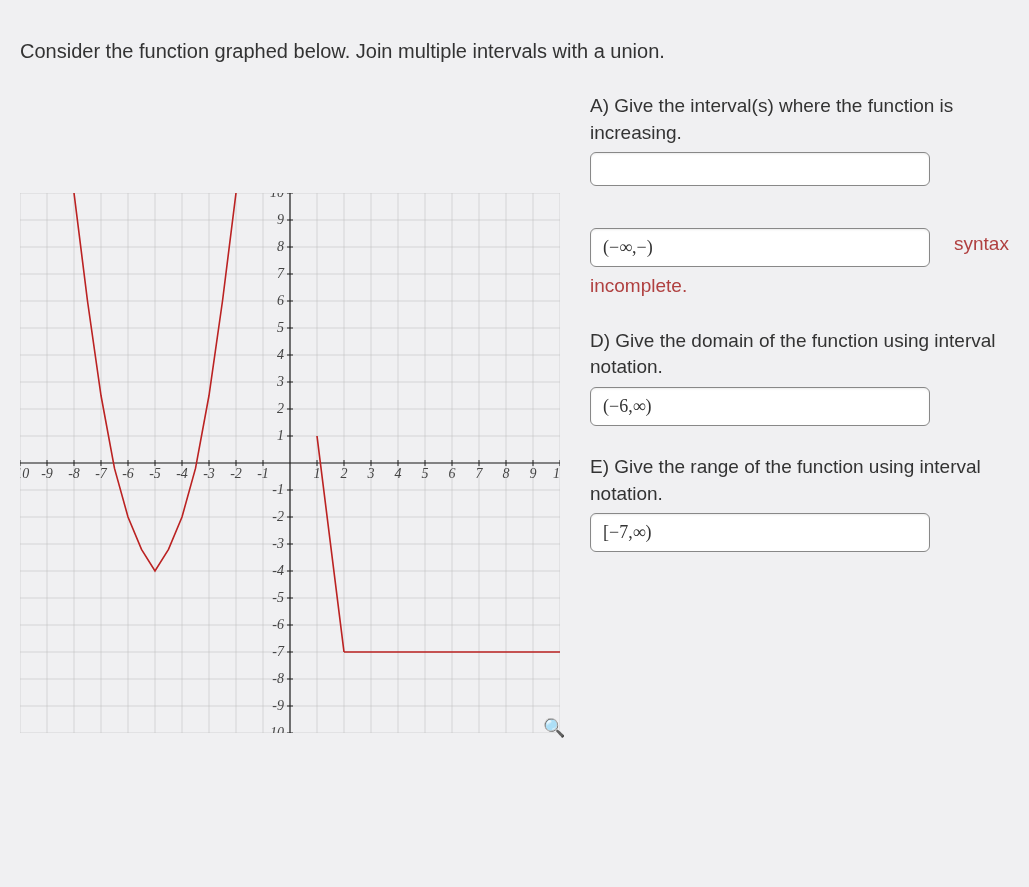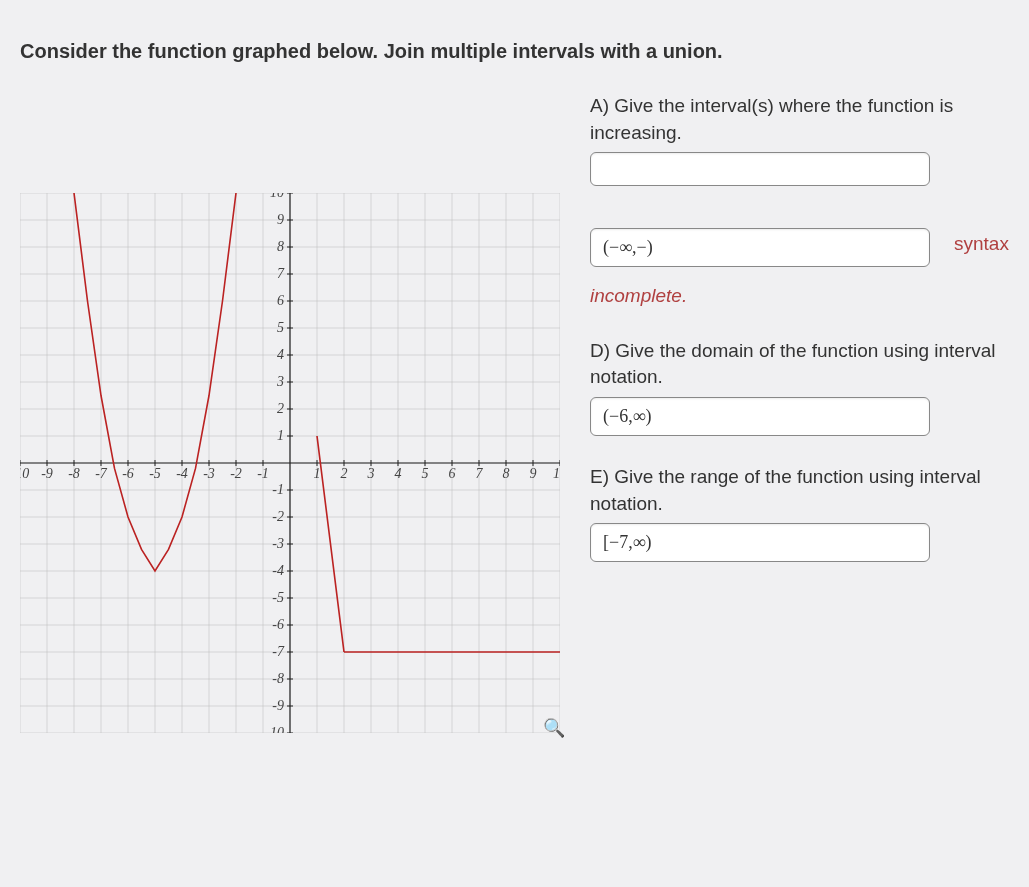--- a/index.html
+++ b/index.html
@@ -8,21 +8,20 @@
     padding: 20px;
     font-family: Arial, Helvetica, sans-serif;
     background: #f0f0f2;
     color: #2a2a2a;
     width: 1029px;
   }
   .prompt {
     font-size: 20px;
     margin: 20px 0 30px 0;
     color: #333;
-    font-weight: bold;
   }
   .content {
     display: flex;
     gap: 30px;
   }
   .left-col {
     width: 540px;
     flex-shrink: 0;
     padding-top: 100px;
   }
@@ -51,22 +50,21 @@
   }
   .answer-box.empty { min-height: 34px; }
   .feedback-word {
     font-size: 19px;
     color: #b04040;
     margin-left: 16px;
   }
   .feedback-line {
     font-size: 19px;
     color: #b04040;
-    margin-top: 16px;
-    font-style: italic;
+    margin-top: 6px;
   }
   .graph-wrap {
     position: relative;
     width: 540px;
     height: 540px;
   }
   svg.graph {
     width: 540px;
     height: 540px;
   }

